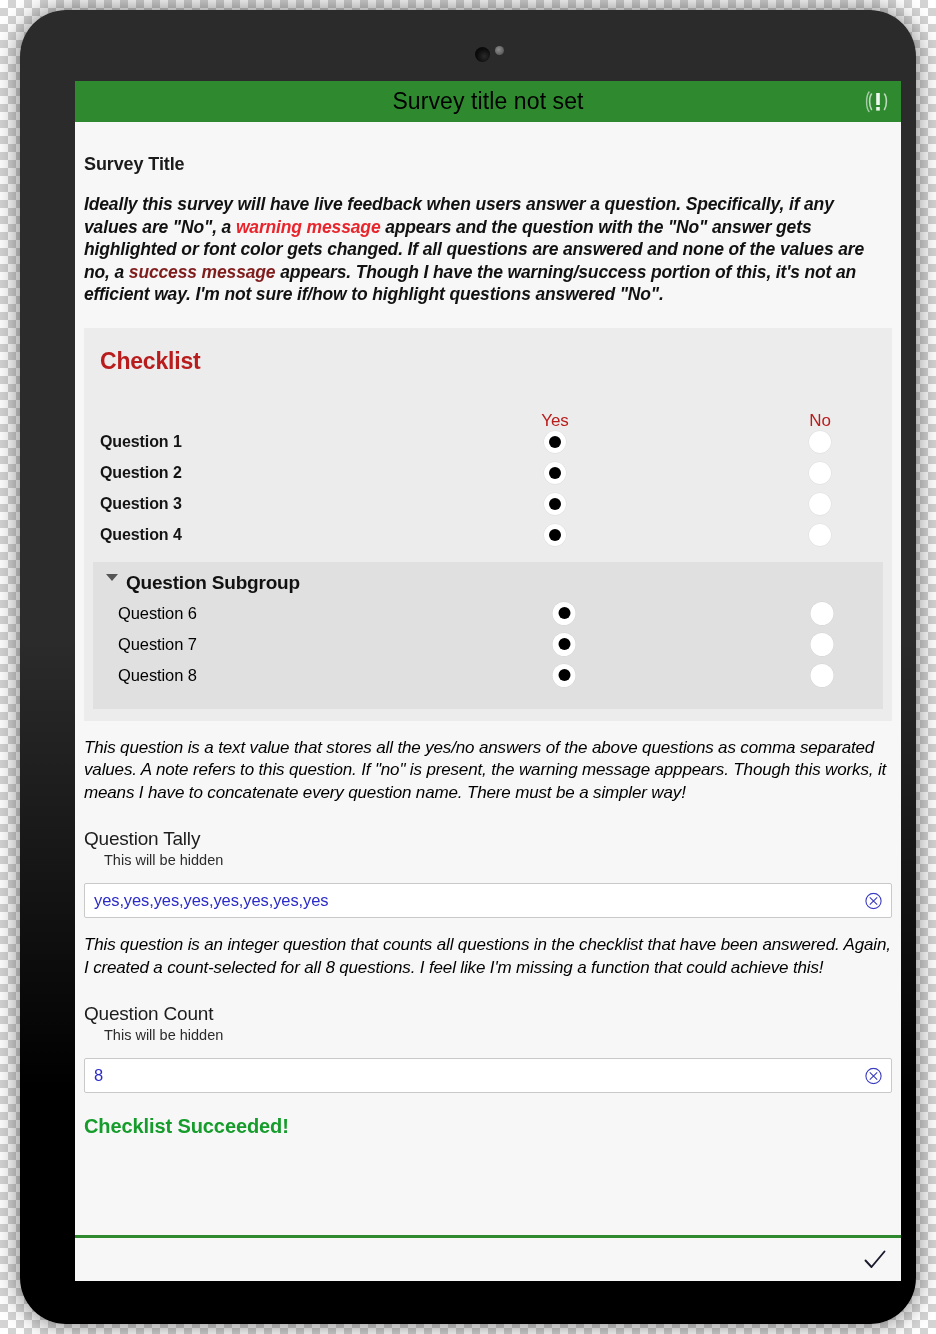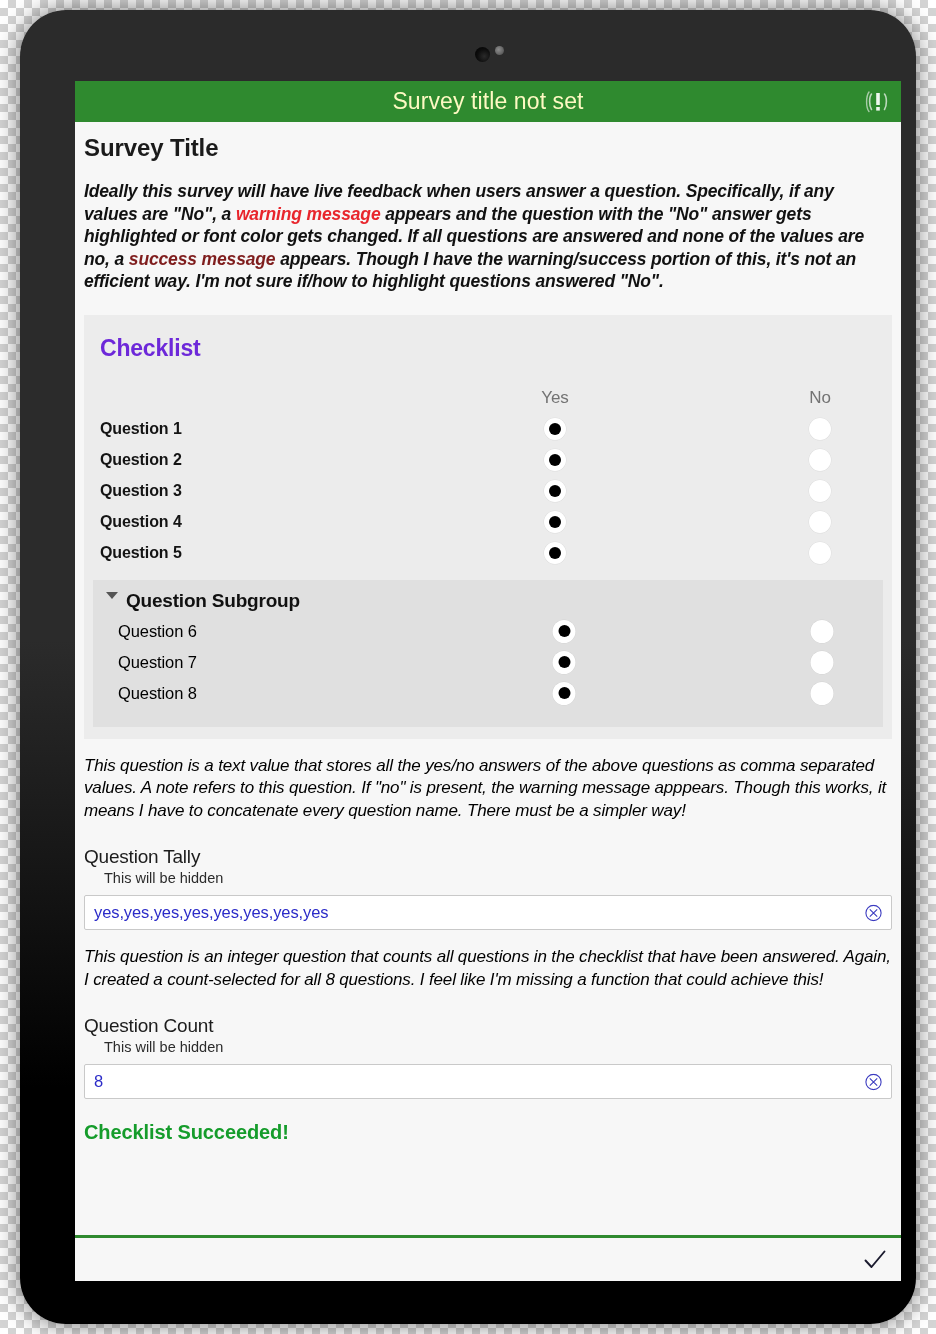--- a/index.html
+++ b/index.html
@@ -66,21 +66,21 @@
   
   #appbar {
     position: relative;
     height: 41px;
     background: #2f8a2f;
     display: flex;
     align-items: center;
     justify-content: center;
   }
   #appbar-title {
-    color: #fef9c3;
+    color: #000000;
     font-size: 23px;
     font-weight: 400;
     letter-spacing: 0.1px;
   }
   #alert-icon {
     position: absolute;
     right: 8px;
     top: 50%;
     transform: translateY(-50%);
     width: 30px;
@@ -89,24 +89,24 @@
 
   
   #content {
     height: 1159px;
     background: #f7f7f7;
     position: relative;
     box-sizing: border-box;
   }
 
   #survey-title {
-    font-size: 24px;
+    font-size: 18px;
     font-weight: bold;
     color: #1b1b1b;
-    padding: 12px 9px 0 9px;
+    padding: 32px 9px 0 9px;
     letter-spacing: -0.1px;
   }
 
   .note-bold {
     font-size: 17.5px;
     font-style: italic;
     font-weight: bold;
     color: #111;
     line-height: 22.5px;
     padding: 18px 9px 0 9px;
@@ -118,36 +118,36 @@
   
   #checklist-panel {
     margin: 22px 9px 0 9px;
     background: #ececec;
     padding: 18px 0 0 0;
     position: relative;
   }
   #checklist-heading {
     font-size: 23px;
     font-weight: bold;
-    color: #6d28d9;
+    color: #b91c1c;
     padding: 2px 0 0 16px;
     letter-spacing: -0.2px;
   }
 
   .hdr-row {
     position: relative;
     height: 34px;
     margin-top: 20px;
   }
   .col-head {
     position: absolute;
     font-size: 17px;
-    color: #737373;
+    color: #b91c1c;
     transform: translateX(-50%);
-    top: 6px;
+    top: 16px;
   }
   .col-head.yes { left: 471px; }
   .col-head.no  { left: 736px; }
 
   .q-row {
     position: relative;
     height: 31px;
   }
   .q-label {
     position: absolute;
@@ -239,21 +239,21 @@
     letter-spacing: -0.2px;
   }
   .field-hint {
     font-size: 14.5px;
     color: #2b2b2b;
     margin-top: 2px;
     margin-left: 20px;
   }
   .field-input {
     position: relative;
-    margin-top: 9px;
+    margin-top: 15px;
     height: 33px;
     background: #ffffff;
     border: 1px solid #c9c9c9;
     border-radius: 2px;
     display: flex;
     align-items: center;
     text-align: right;
   }
   .field-value {
     font-size: 16.5px;
@@ -352,27 +352,20 @@
             </div>
             <div class="q-row">
               <div class="q-label">Question 3</div>
               <div class="radio yes">
                 <div class="dot"></div>
               </div>
               <div class="radio no"></div>
             </div>
             <div class="q-row">
               <div class="q-label">Question 4</div>
-              <div class="radio yes">
-                <div class="dot"></div>
-              </div>
-              <div class="radio no"></div>
-            </div>
-            <div class="q-row">
-              <div class="q-label">Question 5</div>
               <div class="radio yes">
                 <div class="dot"></div>
               </div>
               <div class="radio no"></div>
             </div>
           </div>
 
         <div id="subgroup">
           <div id="subgroup-header">
             <div id="subgroup-caret"></div>

